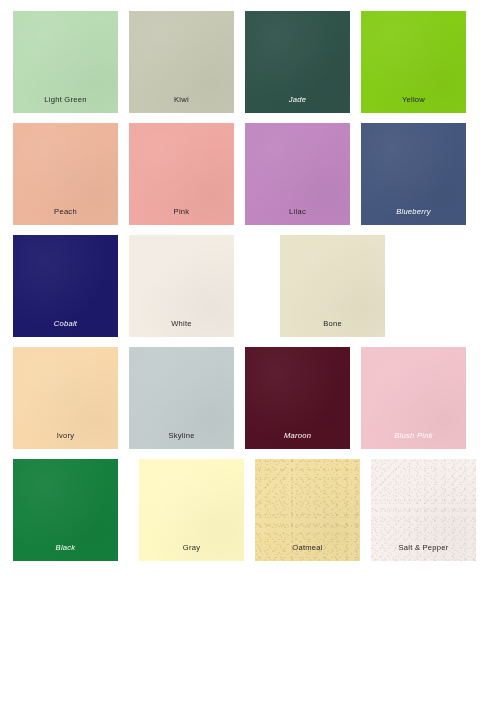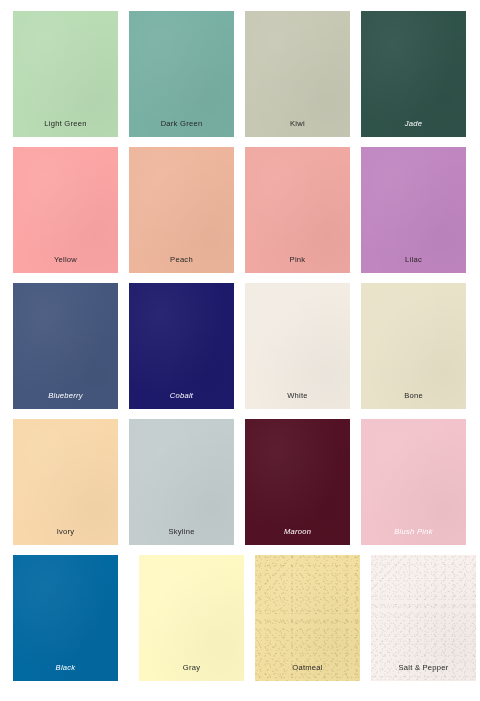--- a/index.html
+++ b/index.html
@@ -21,21 +21,21 @@
     box-sizing: border-box;
     padding: 11px 0 0 13px;
     display: flex;
     flex-wrap: wrap;
     align-content: flex-start;
     gap: 10px 11px;
   }
   .swatch {
     position: relative;
     width: 105px;
-    height: 126px;
+    height: 102px;
     box-sizing: border-box;
     display: flex;
     align-items: flex-end;
     justify-content: center;
     overflow: hidden;
     flex: 0 0 auto;
   }
   .swatch-label {
     position: relative;
     z-index: 2;
@@ -103,66 +103,63 @@
       radial-gradient(ellipse at 78% 72%, rgba(0,0,0,0.035), transparent 66%);
   }
 </style>
 </head>
 <body style="background: rgb(255, 255, 255);">
 
 <div id="swatch-grid">
     <div class="swatch sheen" style="background: rgb(185, 220, 180);">
       <span class="swatch-label label-dark" style="color: rgb(38, 38, 38);">Light Green</span>
     </div>
-    <div class="swatch sheen" style="background: rgb(121, 176, 164);">
-      <span class="swatch-label label-dark" style="color: rgb(38, 38, 38);">Dark Green</span>
-    </div>
     <div class="swatch sheen" style="background: rgb(199, 200, 180);">
       <span class="swatch-label label-dark" style="color: rgb(38, 38, 38);">Kiwi</span>
     </div>
     <div class="swatch sheen" style="background: rgb(47, 82, 73);">
       <span class="swatch-label label-light" style="color: rgb(255, 255, 255);">Jade</span>
     </div>
-    <div class="swatch sheen" style="background: #fca5a5;">
+    <div class="swatch sheen" style="background: #84cc16;">
       <span class="swatch-label label-dark" style="color: rgb(38, 38, 38);">Yellow</span>
     </div>
     <div class="swatch sheen" style="background: rgb(237, 182, 156);">
       <span class="swatch-label label-dark" style="color: rgb(38, 38, 38); text-align: center;">Peach</span>
     </div>
     <div class="swatch sheen" style="background: rgb(240, 168, 162);">
       <span class="swatch-label label-dark" style="color: rgb(38, 38, 38);">Pink</span>
     </div>
     <div class="swatch sheen" style="background: rgb(192, 134, 192);">
       <span class="swatch-label label-dark" style="color: rgb(38, 38, 38);">Lilac</span>
     </div>
     <div class="swatch sheen" style="background: rgb(69, 87, 125);">
       <span class="swatch-label label-light" style="color: rgb(255, 255, 255); margin-top: 22px;">Blueberry</span>
     </div>
     <div class="swatch sheen" style="background: rgb(29, 26, 107);">
       <span class="swatch-label label-light" style="color: rgb(255, 255, 255);">Cobalt</span>
     </div>
     <div class="swatch sheen" style="background: rgb(242, 236, 227);">
       <span class="swatch-label label-dark" style="color: rgb(38, 38, 38);">White</span>
     </div>
-    <div class="swatch sheen" style="background: rgb(232, 226, 200);">
+    <div class="swatch sheen" style="background: rgb(232, 226, 200); margin-left: 35px;">
       <span class="swatch-label label-dark" style="color: rgb(38, 38, 38);">Bone</span>
     </div>
     <div class="swatch sheen" style="background: rgb(248, 216, 171);">
       <span class="swatch-label label-dark" style="color: rgb(38, 38, 38);">Ivory</span>
     </div>
     <div class="swatch sheen" style="background: rgb(195, 205, 205);">
       <span class="swatch-label label-dark" style="color: rgb(38, 38, 38);">Skyline</span>
     </div>
     <div class="swatch sheen" style="background: rgb(82, 17, 36);">
       <span class="swatch-label label-light" style="color: rgb(255, 255, 255);">Maroon</span>
     </div>
     <div class="swatch sheen" style="background: rgb(242, 195, 203);">
       <span class="swatch-label label-light" style="color: rgb(255, 255, 255);">Blush Pink</span>
     </div>
-    <div class="swatch sheen" style="background: #0369a1;">
+    <div class="swatch sheen" style="background: #15803d;">
       <span class="swatch-label label-light" style="color: rgb(255, 255, 255);">Black</span>
     </div>
     <div class="swatch sheen" style="background: #fef9c3; margin-left: 10px;">
       <span class="swatch-label label-dark" style="color: rgb(38, 38, 38);">Gray</span>
     </div>
     <div class="swatch sheen texture-speckle" style="background: rgb(242, 223, 160);">
       <span class="swatch-label label-dark" style="color: rgb(38, 38, 38);">Oatmeal</span>
     </div>
     <div class="swatch sheen texture-speckle-cool" style="background: rgb(247, 240, 236);">
       <span class="swatch-label label-dark" style="color: rgb(38, 38, 38);">Salt &amp; Pepper</span>

